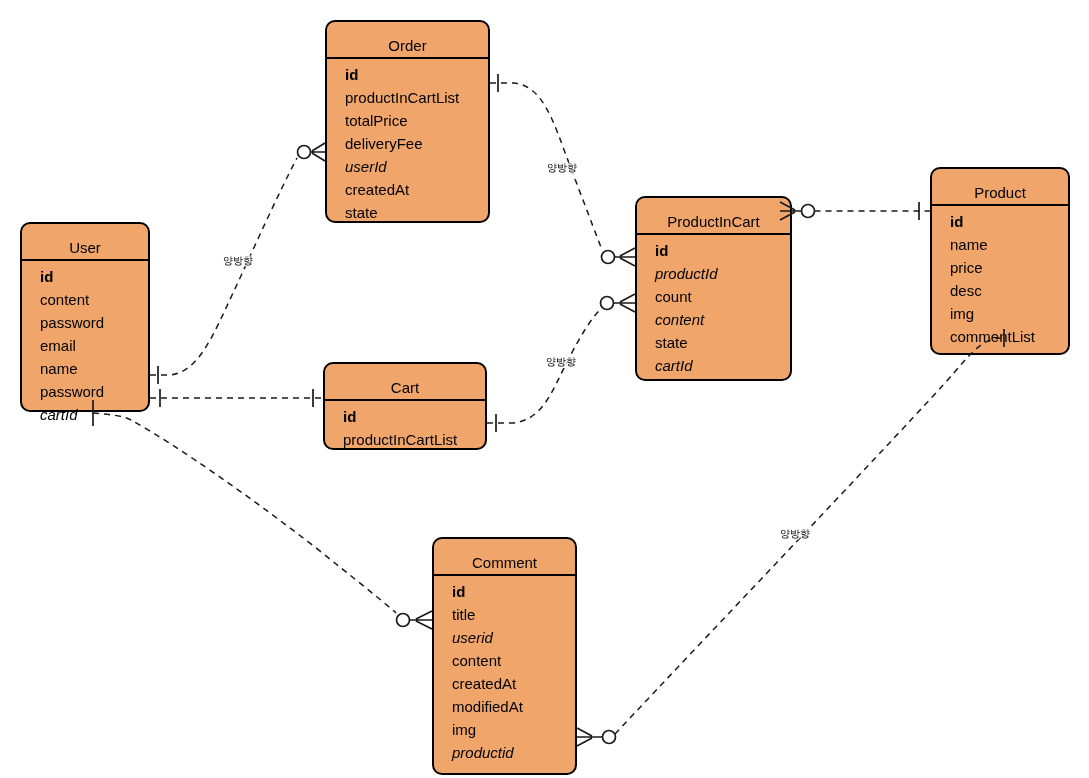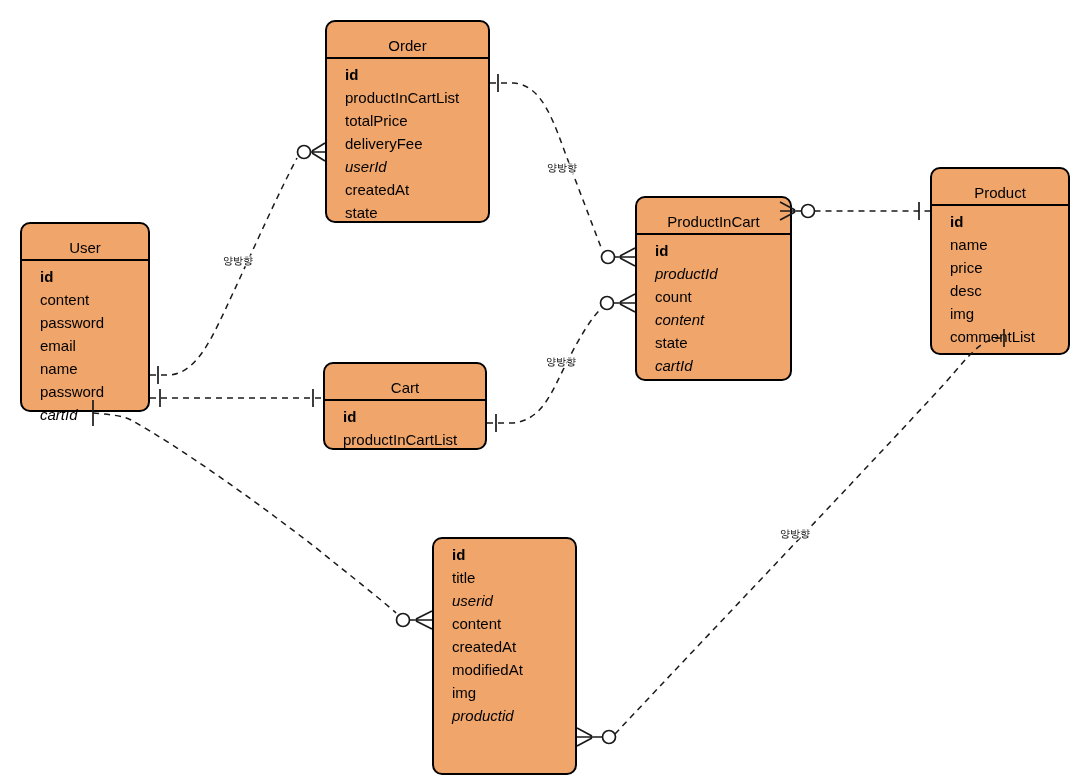--- a/index.html
+++ b/index.html
@@ -189,20 +189,21 @@
         <div class="field" data-role="pk">id</div>
         <div class="field" data-role="attr">name</div>
         <div class="field" data-role="attr">price</div>
         <div class="field" data-role="attr">desc</div>
         <div class="field" data-role="attr">img</div>
         <div class="field" data-role="attr">commentList</div>
       </div>
   </div>
 
   <div class="entity" style="left:432px; top:537px; width:145px; height:238px;">
+    <div class="entity-header">Comment</div>
     <div class="entity-fields">
         <div class="field" data-role="pk">id</div>
         <div class="field" data-role="attr">title</div>
         <div class="field" data-role="fk">userid</div>
         <div class="field" data-role="attr">content</div>
         <div class="field" data-role="attr">createdAt</div>
         <div class="field" data-role="attr">modifiedAt</div>
         <div class="field" data-role="attr">img</div>
         <div class="field" data-role="fk">productid</div>
       </div>

